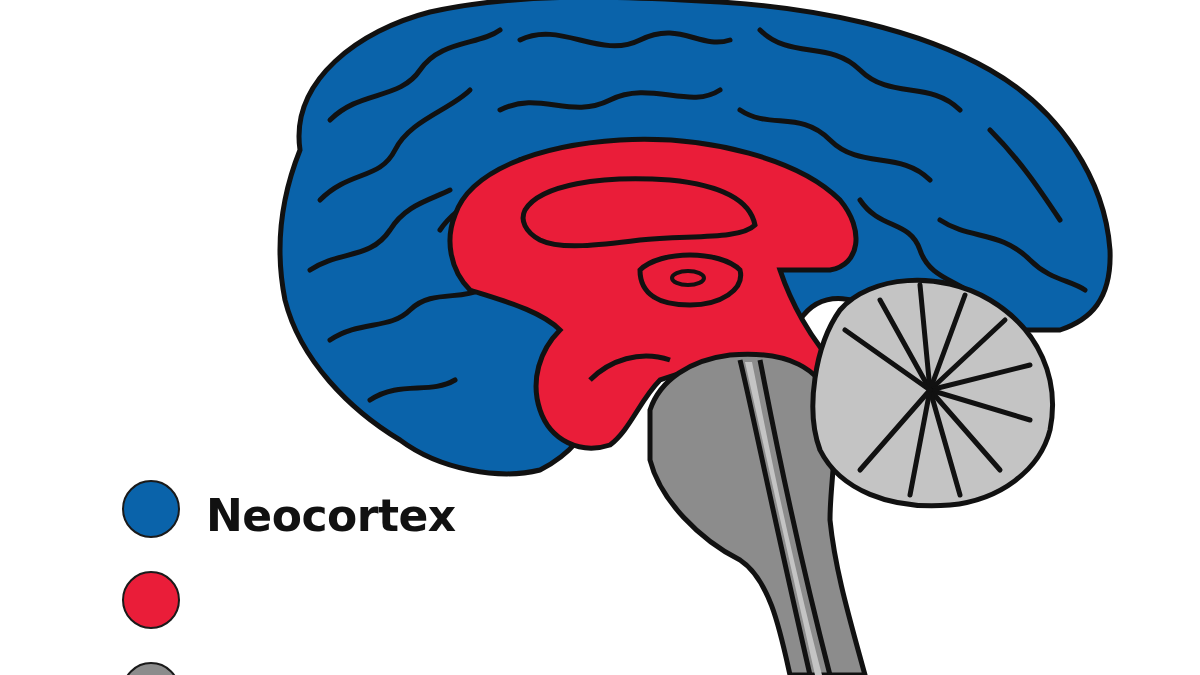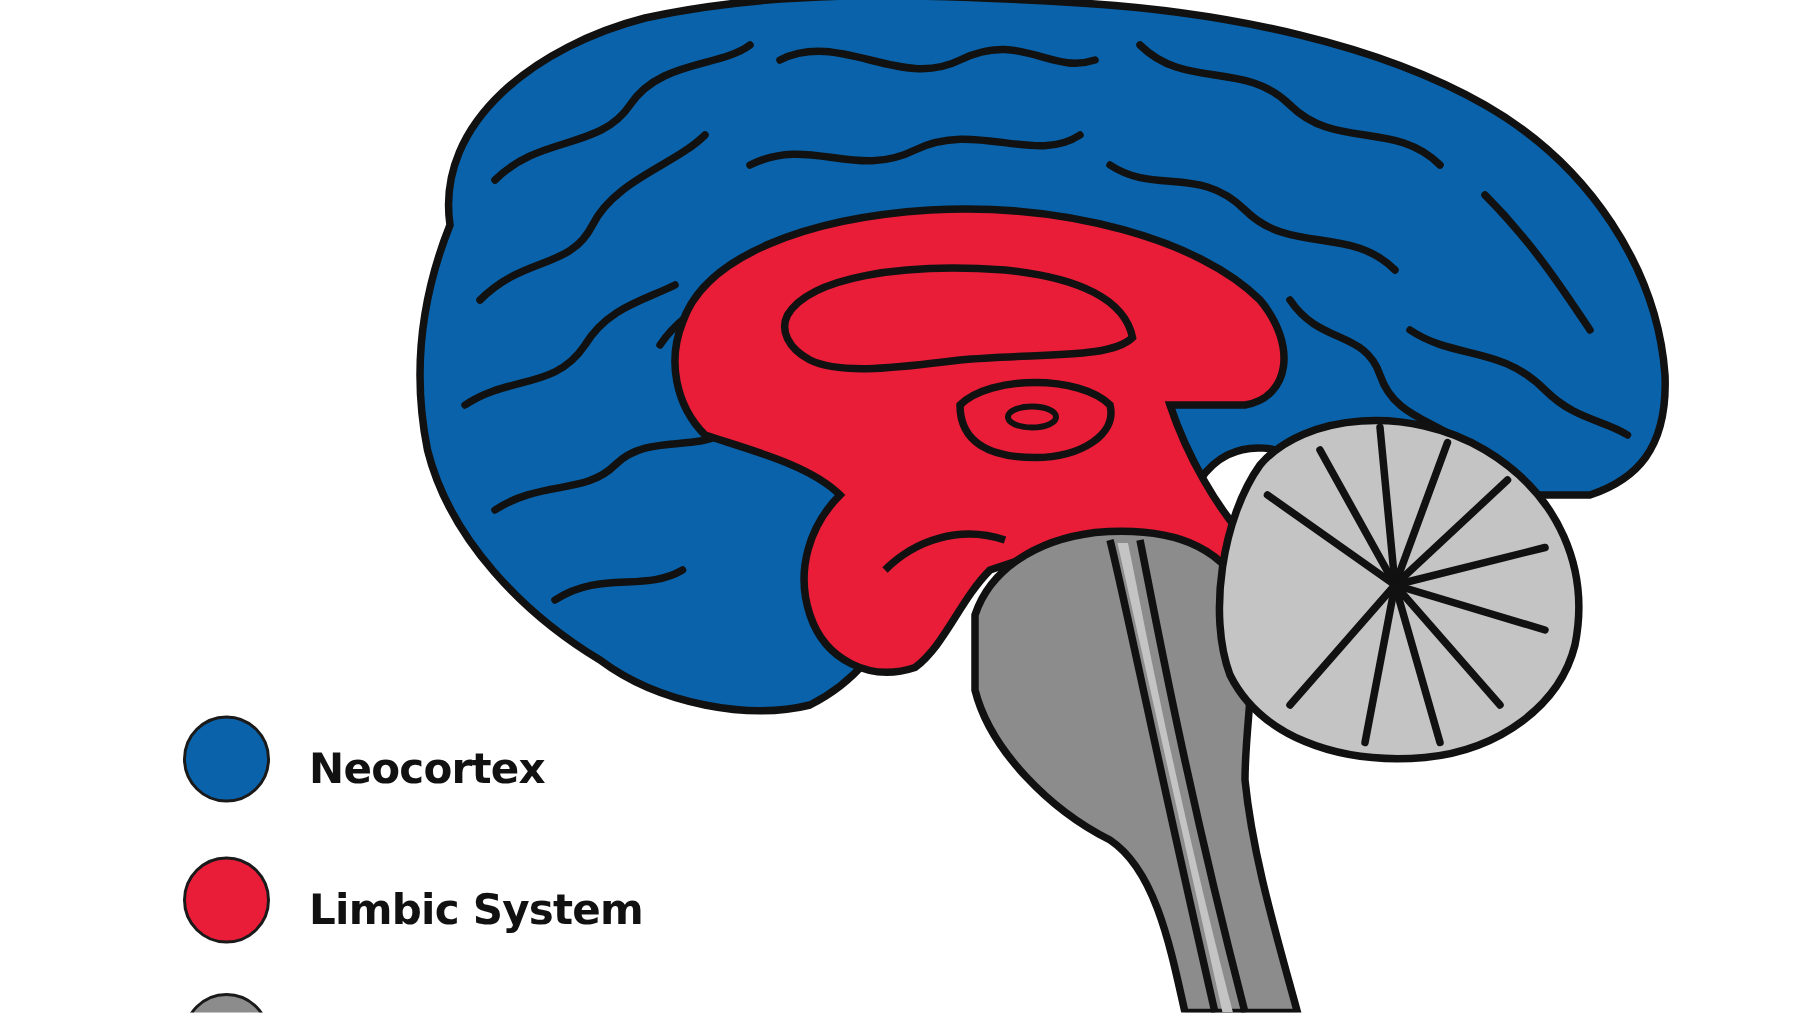--- a/index.html
+++ b/index.html
@@ -1,20 +1,20 @@
 <!DOCTYPE html>
 <html><head>
 <meta charset="utf-8">
 <style>
   html, body { margin:0; padding:0; background:#ffffff; }
   body { width:1200px; height:675px; overflow:hidden; position:relative; font-family:"DejaVu Sans", sans-serif; }
   #diagram { position:absolute; left:0; top:0; width:1200px; height:675px; }
   .legend-item { position:absolute; display:flex; align-items:center; }
   .legend-swatch { width:58px; height:58px; border-radius:50%; border:2px solid #1a1a1a; box-sizing:border-box; }
-  .legend-label { margin-left:26px; font-weight:bold; font-size:28px; color:#111; letter-spacing:-0.5px;margin-top:13px; }
+  .legend-label { margin-left:26px; font-weight:bold; font-size:44px; color:#111; letter-spacing:-0.5px;margin-top:13px; }
 </style>
 </head>
 <body>
 
 <svg id="diagram" viewBox="0 0 1200 675" xmlns="http://www.w3.org/2000/svg">
 
   <g>
     <path d="M300,150 C290,80 360,30 430,12 C520,-8 620,-4 720,2 C820,8 920,30 990,70 C1060,110 1105,180 1110,250 C1112,300 1090,320 1060,330 L900,330 C860,290 820,290 800,320 L760,340 L640,340 L600,400 C590,430 570,455 540,470 C500,480 440,470 400,440 C350,410 300,360 285,300 C275,250 280,200 300,150 Z" fill="#0a63aa" stroke="#111" stroke-width="5"></path>
 
     <g fill="none" stroke="#111" stroke-width="5" stroke-linecap="round">
@@ -67,18 +67,17 @@
     </g>
   </g>
 </svg>
 
 <div class="legend-item" style="left:122px; top:477px;">
   <div class="legend-swatch" style="background:#0a63aa;"></div>
   <span class="legend-label">Neocortex</span>
 </div>
 <div class="legend-item" style="left:122px; top:571px;">
   <div class="legend-swatch" style="background:#ea1d39;"></div>
-  <span class="legend-label">Limbic System</span>
 </div>
 <div class="legend-item" style="left:122px; top:662px;">
   <div class="legend-swatch" style="background:#8c8c8c;"></div>
   <span class="legend-label"></span>
 </div>
 
 </body></html>

